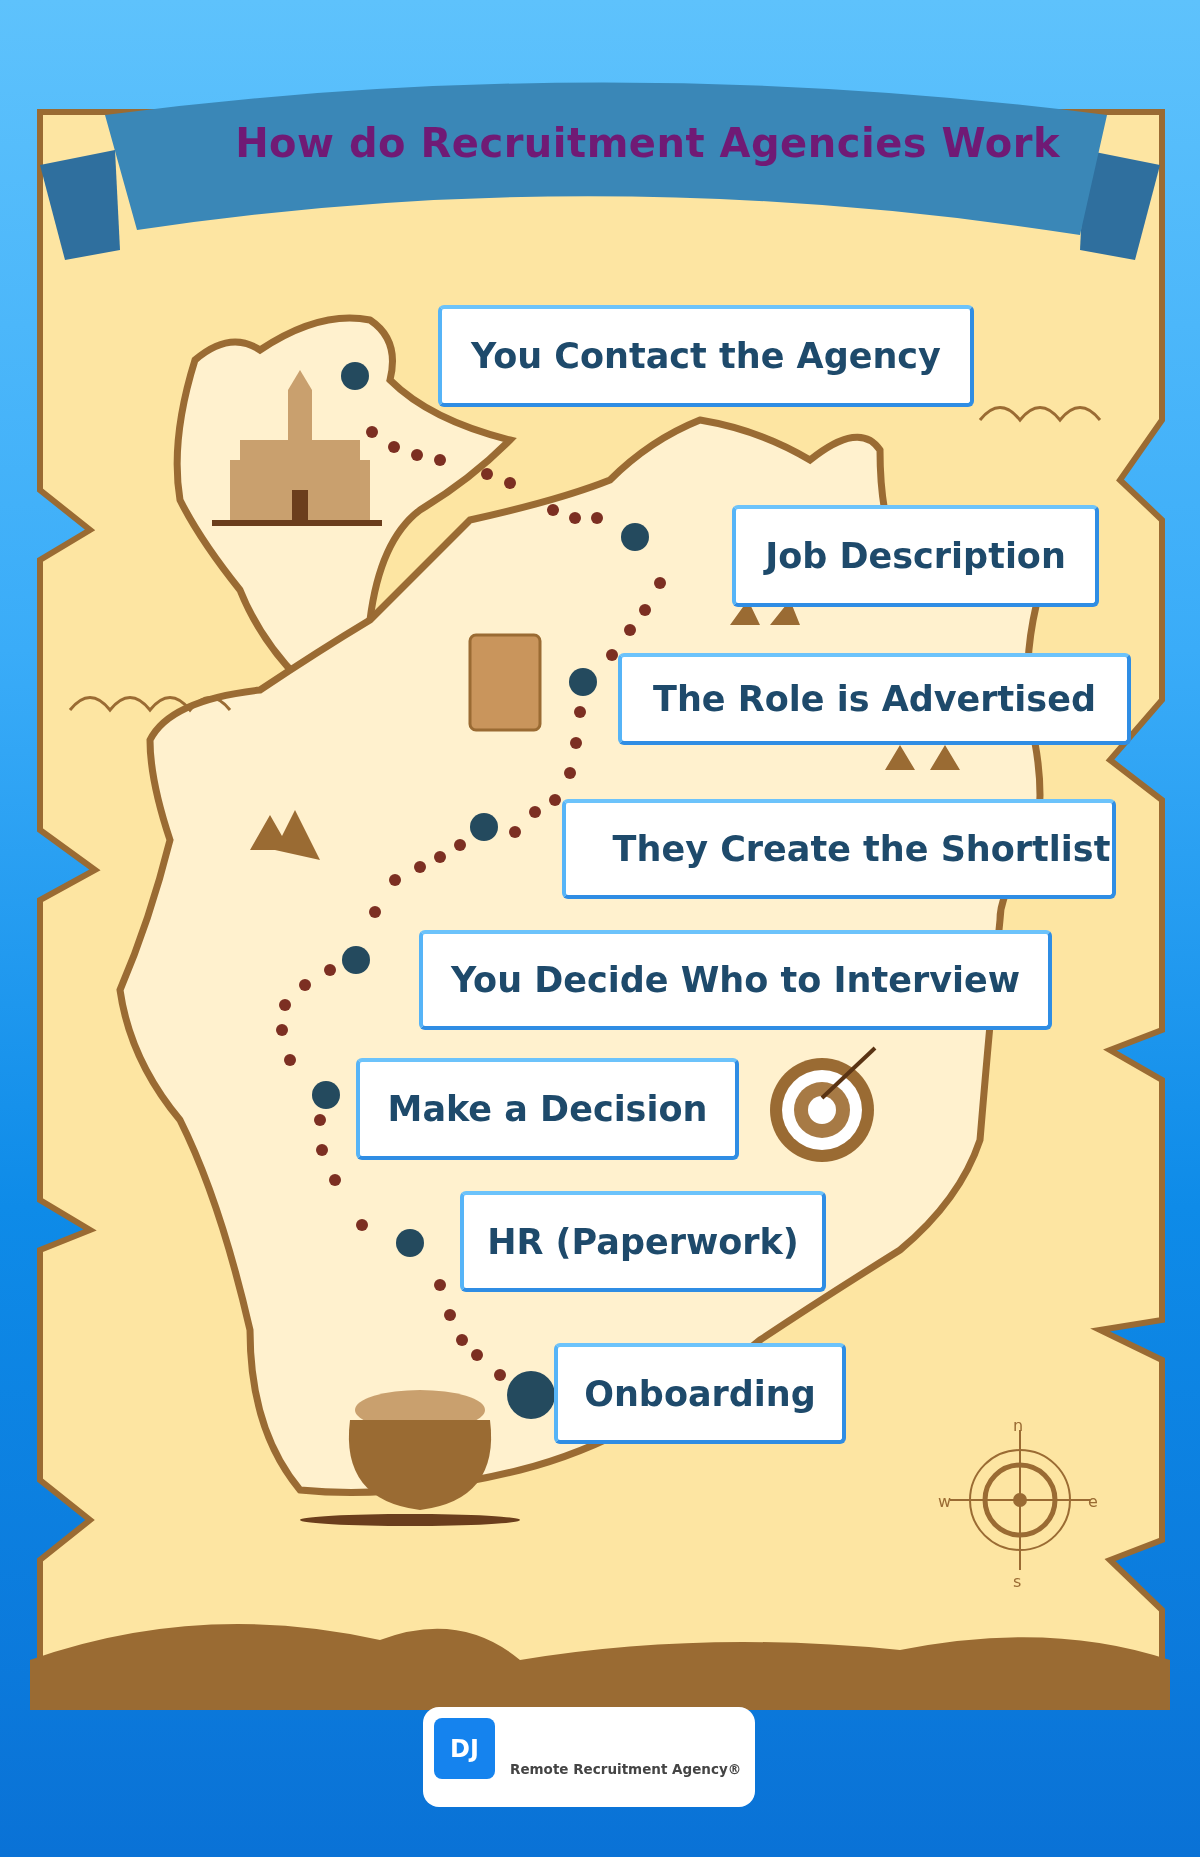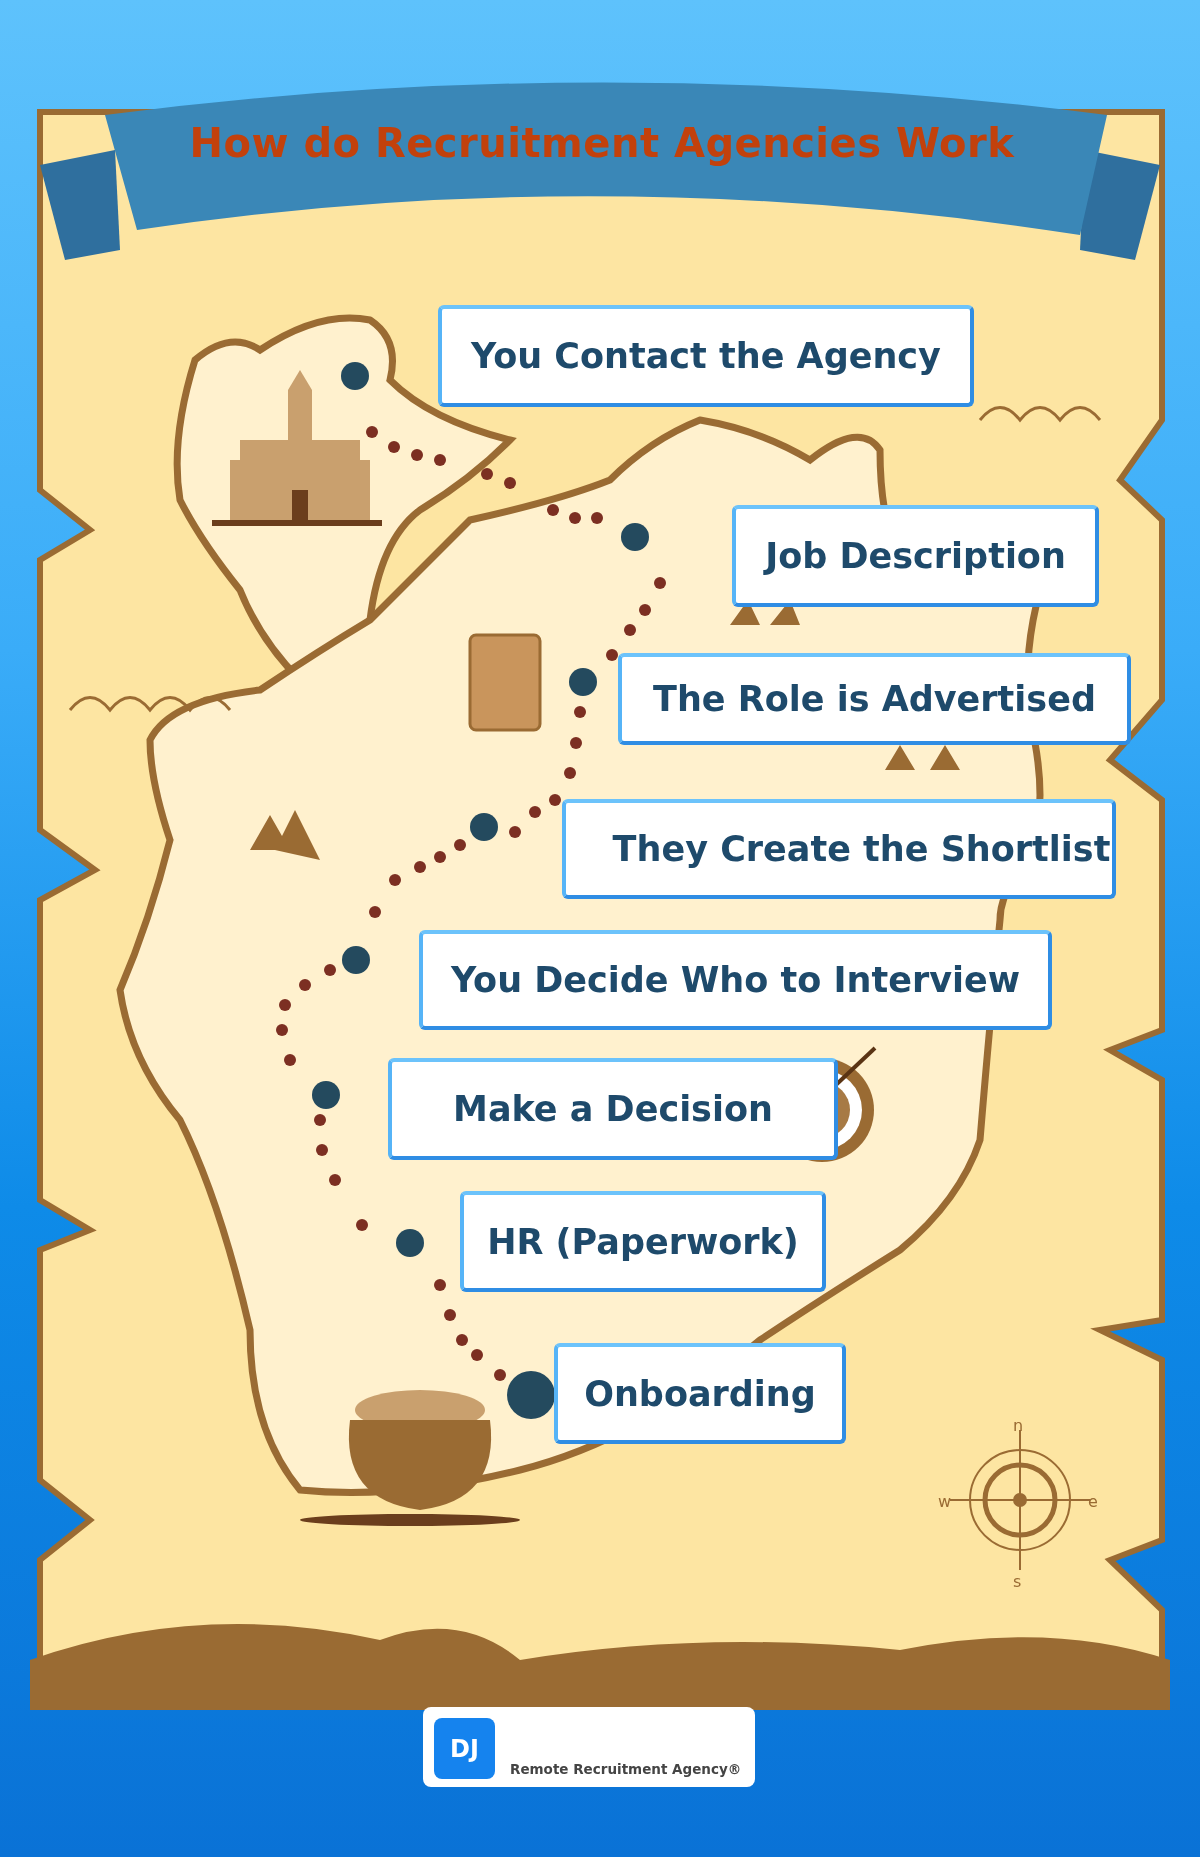--- a/index.html
+++ b/index.html
@@ -1,25 +1,25 @@
 <!DOCTYPE html>
 <html><head>
 <meta charset="utf-8">
 <style>
   html,body{margin:0;padding:0;}
   body{width:1200px;height:1857px;position:relative;overflow:hidden;
     background:linear-gradient(180deg,#5EC2FC 0%,#3AACF8 35%,#0E8BE8 65%,#0A72D6 100%);
     font-family:"DejaVu Sans","Liberation Sans",sans-serif;}
   svg.map{position:absolute;left:0;top:0;}
-  .banner-title{position:absolute;left:152px;top:120px;width:900px;text-align:center;
-    color:#c2410c;font-weight:bold;font-size:40px;transform:rotate(0deg);letter-spacing:0.5px;}
+  .banner-title{position:absolute;left:160px;top:120px;width:900px;text-align:right;
+    color:#701a75;font-weight:bold;font-size:40px;transform:rotate(0deg);letter-spacing:0.5px;}
   .step{position:absolute;background:#fff;border:4px solid #2F8DE4;border-top-color:#6CC3FB;border-left-color:#56B4F7;
     border-radius:6px;box-sizing:border-box;display:flex;align-items:center;justify-content:center;
     color:#1E4A6B;font-weight:bold;font-size:35px;white-space:nowrap;}
-  .logo{position:absolute;left:423px;top:1707px;width:332px;height:80px;background:#fff;border-radius:8px;}
+  .logo{position:absolute;left:423px;top:1707px;width:332px;height:100px;background:#fff;border-radius:16px;}
   .logo-mark{position:absolute;left:11px;top:11px;width:61px;height:61px;background:#1583EE;border-radius:8px;
     color:#fff;font-weight:bold;font-size:24px;display:flex;align-items:center;justify-content:center;}
   .logo-name{position:absolute;left:87px;top:6px;color:#1583EE;font-size:40px;font-weight:bold;}
   .logo-tag{position:absolute;left:87px;top:54px;color:#444;font-size:13.5px;font-weight:bold;}
   .compass-l{position:absolute;color:#9A6B33;font-size:16px;}
 </style>
 </head>
 <body>
 
 <svg class="map" width="1200" height="1857" viewBox="0 0 1200 1857">
@@ -133,21 +133,21 @@
   <path d="M105 115 Q600 50 1107 115 L1080 235 Q600 160 137 230 Z" fill="#3A87B7"></path>
 </svg>
 
 <div class="banner-title">How do Recruitment Agencies Work</div>
 
 <div class="step" style="left:438px;top:305px;width:536px;height:102px;">You Contact the Agency</div>
 <div class="step" style="left:732px;top:505px;width:367px;height:102px;">Job Description</div>
 <div class="step" style="left:618px;top:653px;width:513px;height:92px;">The Role is Advertised</div>
 <div class="step" style="left:562px;top:799px;width:554px;height:100px;padding-left:45px;">They Create the Shortlist</div>
 <div class="step" style="left:419px;top:930px;width:633px;height:100px;">You Decide Who to Interview</div>
-<div class="step" style="left:356px;top:1058px;width:450px;height:102px;margin-left:32px;">Make a Decision</div>
+<div class="step" style="left:356px;top:1058px;width:383px;height:102px;">Make a Decision</div>
 <div class="step" style="left:460px;top:1191px;width:366px;height:101px;">HR (Paperwork)</div>
 <div class="step" style="left:542px;top:1343px;width:292px;height:101px;margin-left:12px;">Onboarding</div>
 
 <span class="compass-l" style="left:1013px;top:1416px;">n</span>
 <span class="compass-l" style="left:1088px;top:1492px;">e</span>
 <span class="compass-l" style="left:1013px;top:1572px;">s</span>
 <span class="compass-l" style="left:938px;top:1492px;">w</span>
 
 <div class="logo">
   <div class="logo-mark">DJ</div>

